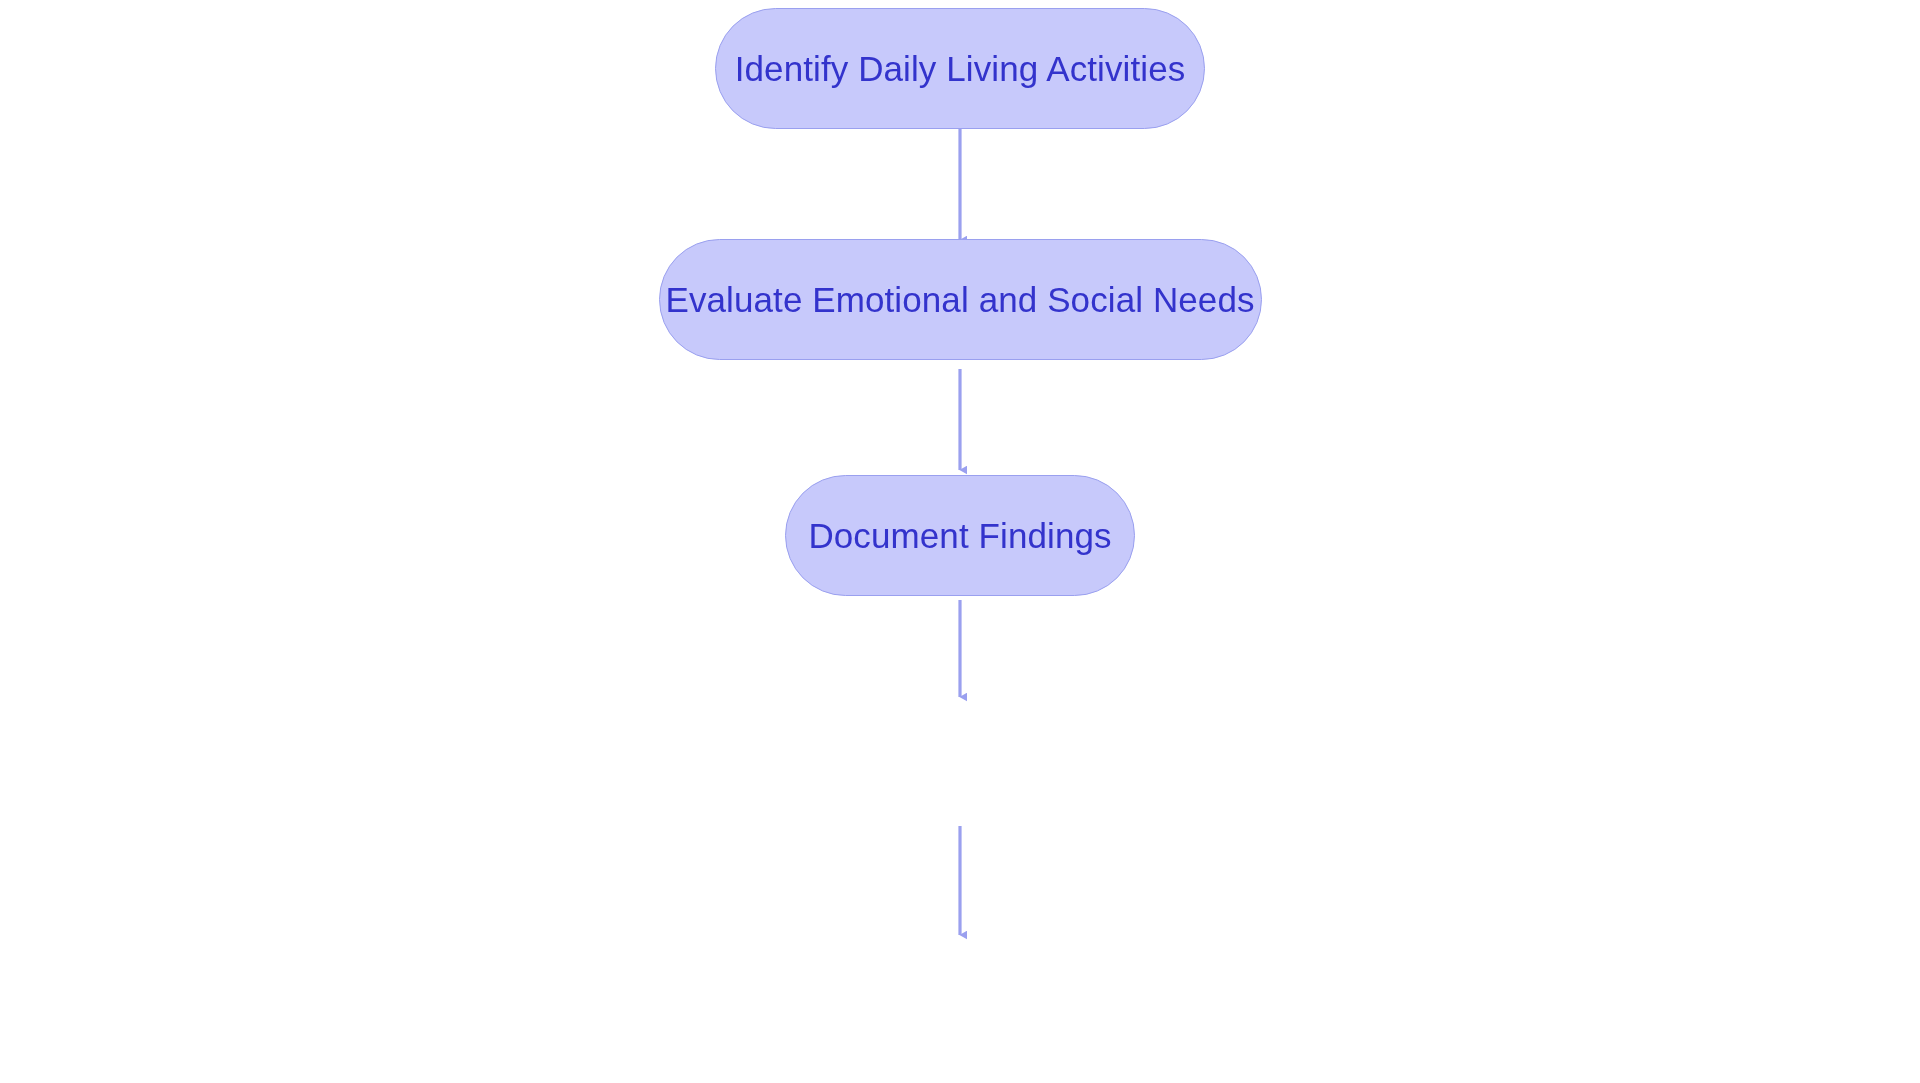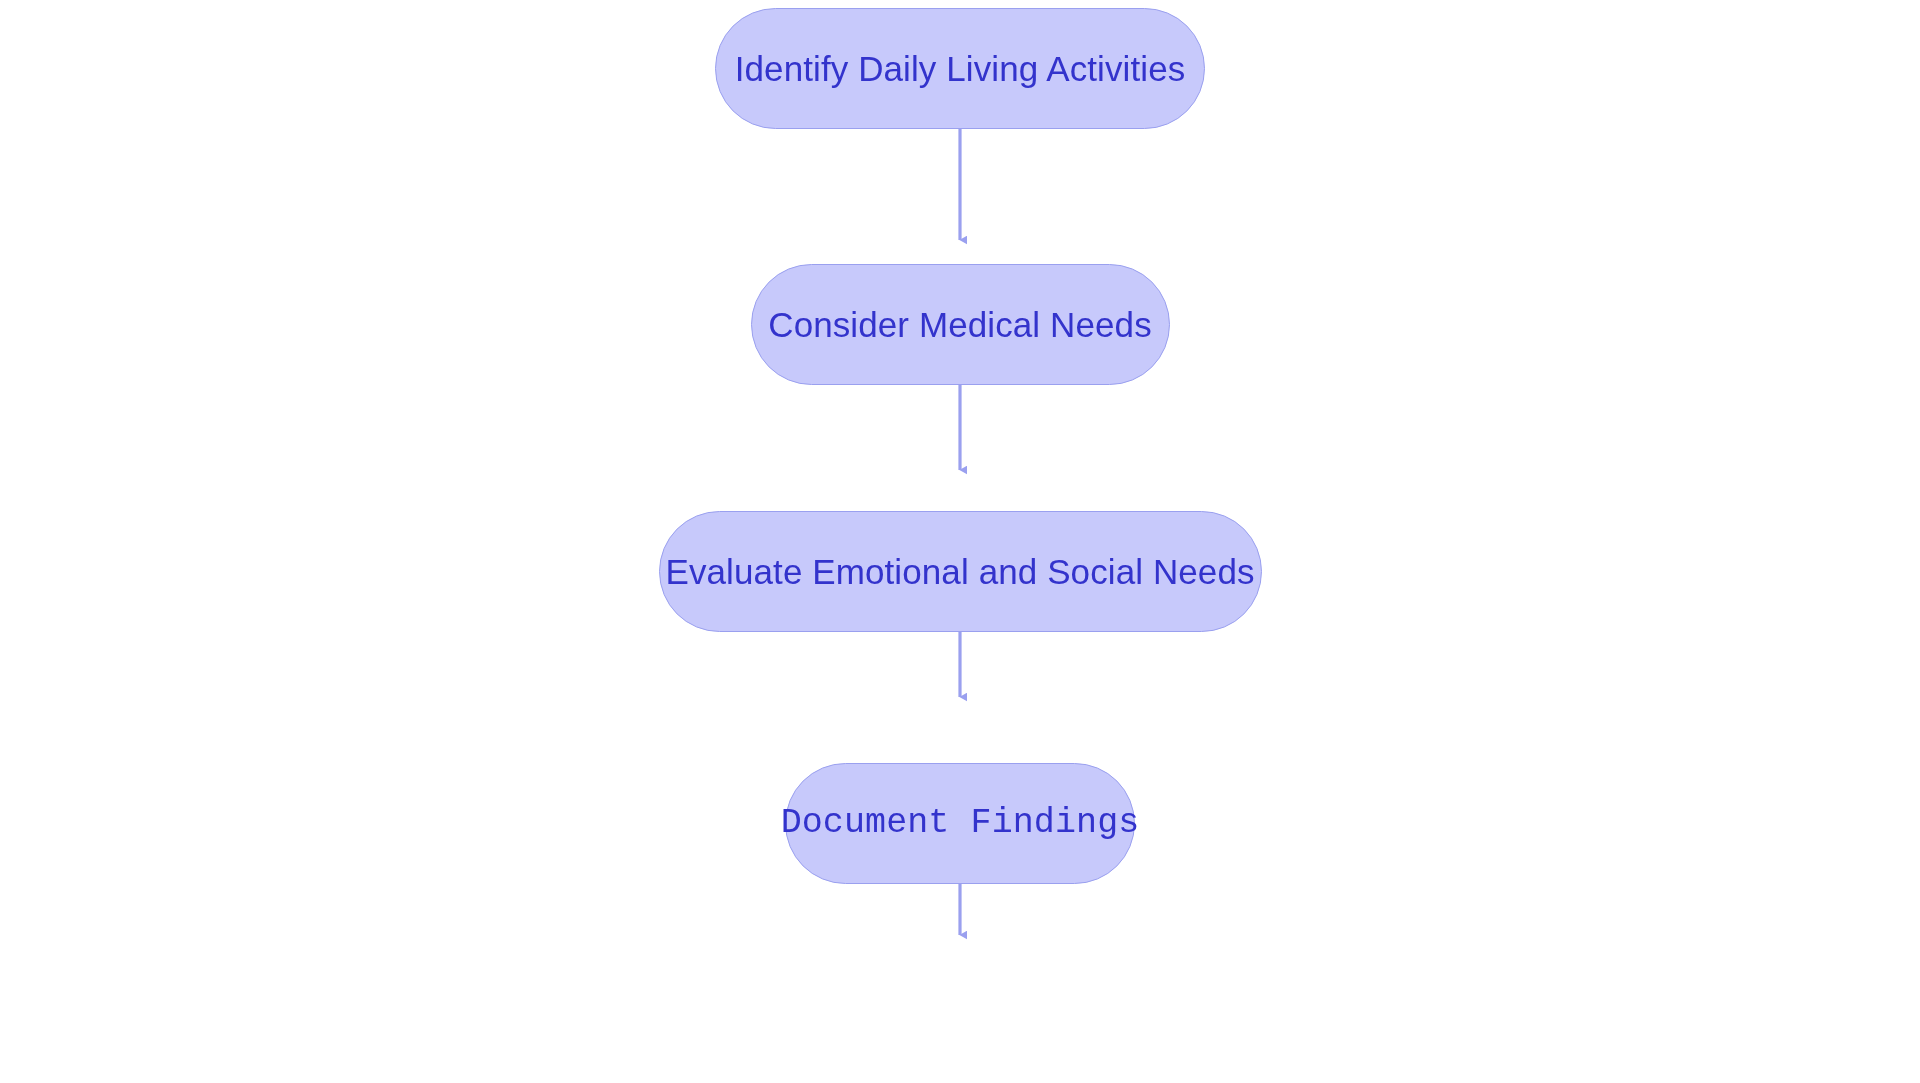--- a/index.html
+++ b/index.html
@@ -24,21 +24,20 @@
 
   .flow-column {
     position: absolute;
     left: 0;
     top: 0;
     width: 1920px;
     height: 1083px;
     display: flex;
     flex-direction: column;
     align-items: center;
-    gap: 16px;
   }
 
   .node {
     box-sizing: border-box;
     background: #c7c9fb;
     border: 1.6px solid #9aa0ef;
     border-radius: 999px;
     display: flex;
     align-items: center;
     justify-content: center;
@@ -56,21 +55,21 @@
     font-size: 35px;
     line-height: 1;
     padding: 0 34px;
   }
 
   
   .node-1 { width: 490px; height: 121px; margin-top: 8px; }
   .node-2 { width: 419px; height: 121px; margin-top: 119px; }
   .node-3 { width: 603px; height: 121px; margin-top: 110px; }
   .node-4 { width: 380px; height: 121px; margin-top: 104px; }
-  .node-5 { width: 350px; height: 121px; margin-top: 115px; font-family: Liberation Mono, monospace; }
+  .node-5 { width: 350px; height: 121px; margin-top: 115px; }
 
   
   .connector-layer {
     position: absolute;
     left: 0;
     top: 0;
     width: 1920px;
     height: 1083px;
     pointer-events: none;
   }
@@ -100,23 +99,20 @@
       <line x1="960" y1="826" x2="960" y2="935" stroke="#9aa0ef" stroke-width="3.2" marker-end="url(#arrowhead)"></line>
     </g>
   </svg>
 
   <div class="flow-column">
 
     <div class="node node-1">
       <span class="node-label">Identify Daily Living Activities</span>
     </div>
 
-    <div class="node node-2">
-      <span class="node-label">Consider Medical Needs</span>
-    </div>
 
     <div class="node node-3">
       <span class="node-label">Evaluate Emotional and Social Needs</span>
     </div>
 
 
     <div class="node node-5">
       <span class="node-label">Document Findings</span>
     </div>
 

